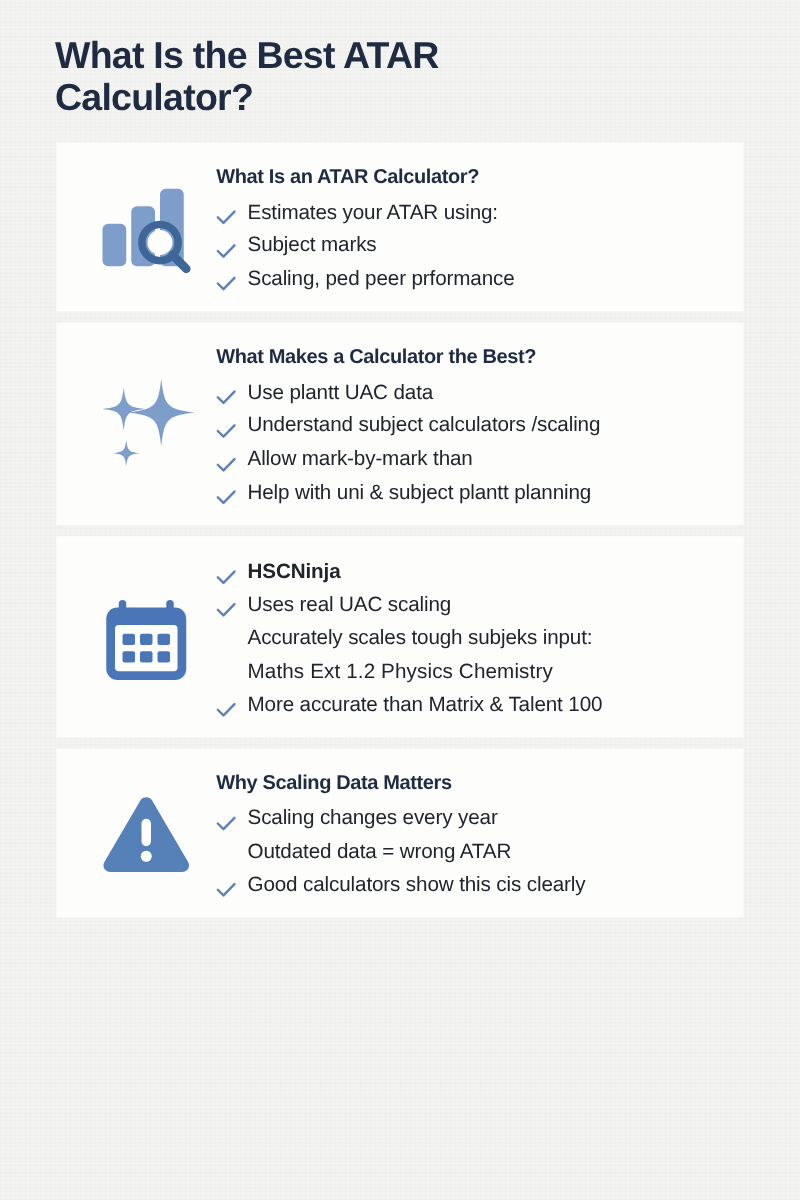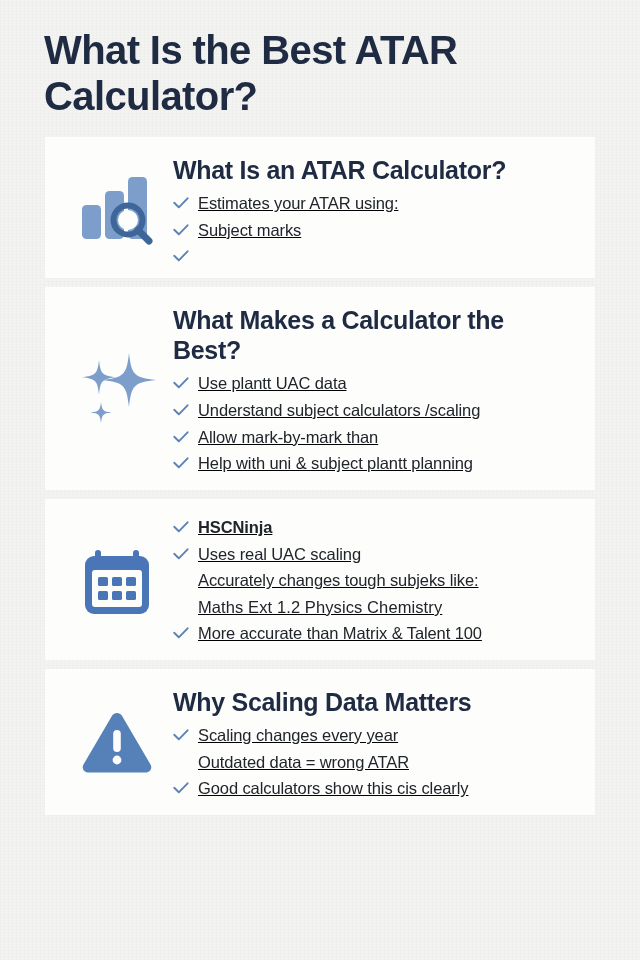--- a/index.html
+++ b/index.html
@@ -34,21 +34,21 @@
     height: 960px;
     padding: 0;
   }
 
   
   .title-wrap {
     padding: 28px 44px 0 44px;
   }
   .title {
     color: #1e2b42;
-    font-size: 40px;
+    font-size: 30px;
     line-height: 1.14;
     font-weight: 700;
     letter-spacing: -0.6px;
     white-space: pre-line;
   }
 
   
   .cards {
     margin-top: 18px;
     display: flex;
@@ -75,34 +75,33 @@
     padding-top: 4px;
   }
 
   .card-body {
     flex: 1;
     padding-top: 2px;
   }
 
   .card-heading {
     color: #1e2b42;
-    font-size: 25px;
+    font-size: 16px;
     font-weight: 700;
     letter-spacing: -0.3px;
     line-height: 1.2;
     margin-bottom: 8px;
   }
 
   .bullet {
     display: flex;
-    align-items: flex-start;
+    align-items: flex-end;
     gap: 9px;
     margin-bottom: 6px;
     line-height: 1.25;
-    text-decoration: underline;
   }
   .bullet:last-child { margin-bottom: 0; }
 
   .check {
     width: 16px;
     min-width: 16px;
     padding-top: 4px;
     color: #5b82b5;
     display: block;
   }
@@ -163,20 +162,21 @@
           </span>
           <span class="bullet-text">Subject marks</span>
         </div>
 
         <div class="bullet">
           <span class="check">
             <svg width="16" height="12" viewBox="0 0 16 12">
                 <path d="M1.2 5.8 L5.8 10.3 L14.6 1.3" fill="none" stroke="currentColor" stroke-width="1.9" stroke-linecap="round" stroke-linejoin="round"></path>
               </svg>
           </span>
+          <span class="bullet-text">Scaling, ped peer prformance</span>
         </div>
       </div>
     </section>
 
     <section class="card">
       <div class="card-icon">
         <svg width="86" height="82" viewBox="0 0 86 82" aria-hidden="true">
           <path d="M55 3 C57.5 25 60 27.5 82 30 C60 32.5 57.5 35 55 57 C52.5 35 50 32.5 28 30 C50 27.5 52.5 25 55 3 Z" fill="#7d9ecb"></path>
           <path d="M25 10 C26.6 24 28.2 25.6 42 27.2 C28.2 28.8 26.6 30.4 25 44.4 C23.4 30.4 21.8 28.8 8 27.2 C21.8 25.6 23.4 24 25 10 Z" fill="#7d9ecb"></path>
           <path d="M27 52 C28 60.5 29 61.5 37.5 62.5 C29 63.5 28 64.5 27 73 C26 64.5 25 63.5 16.5 62.5 C25 61.5 26 60.5 27 52 Z" fill="#7d9ecb"></path>
@@ -258,21 +258,21 @@
           </span>
           <span class="bullet-text">Uses real UAC scaling</span>
         </div>
 
         <div class="bullet">
           <span class="check hidden">
             <svg width="16" height="12" viewBox="0 0 16 12">
                 <path d="M1.2 5.8 L5.8 10.3 L14.6 1.3" fill="none" stroke="currentColor" stroke-width="1.9" stroke-linecap="round" stroke-linejoin="round"></path>
               </svg>
           </span>
-          <span class="bullet-text">Accurately changes tough subjeks like:</span>
+          <span class="bullet-text">Accurately scales tough subjeks input:</span>
         </div>
 
         <div class="bullet">
           <span class="check hidden">
             <svg width="16" height="12" viewBox="0 0 16 12">
                 <path d="M1.2 5.8 L5.8 10.3 L14.6 1.3" fill="none" stroke="currentColor" stroke-width="1.9" stroke-linecap="round" stroke-linejoin="round"></path>
               </svg>
           </span>
           <span class="bullet-text spaced">Maths Ext 1.2  Physics  Chemistry</span>
         </div>

